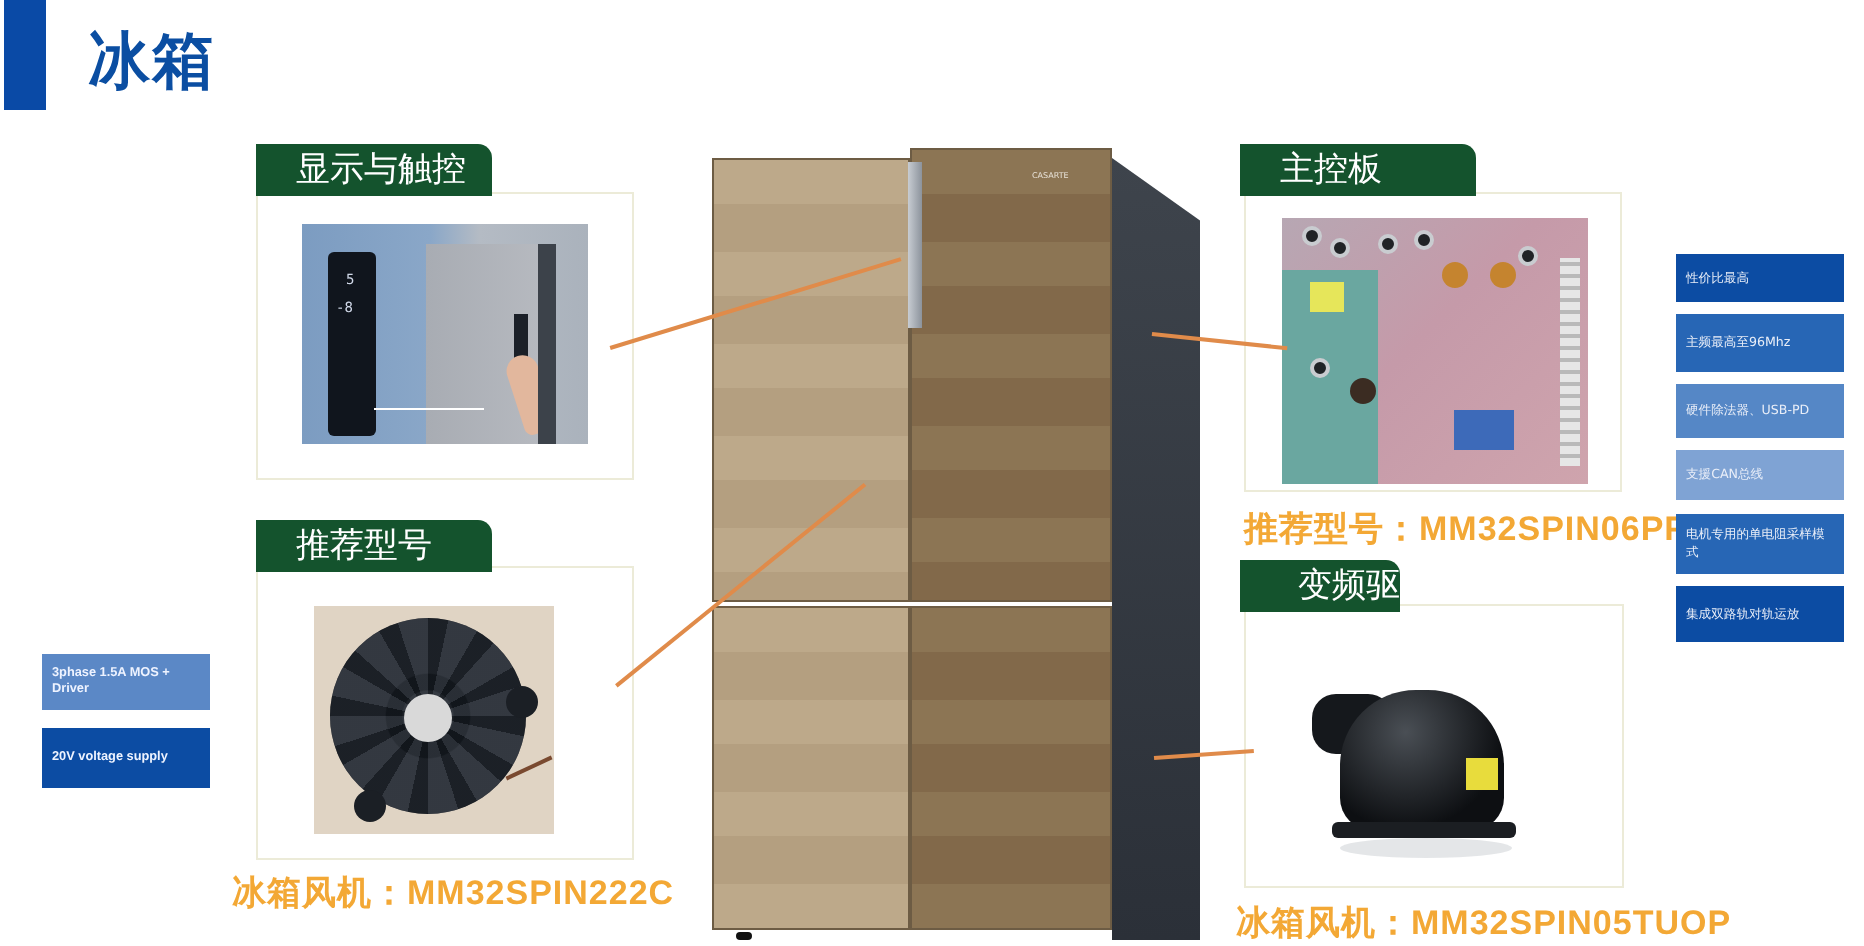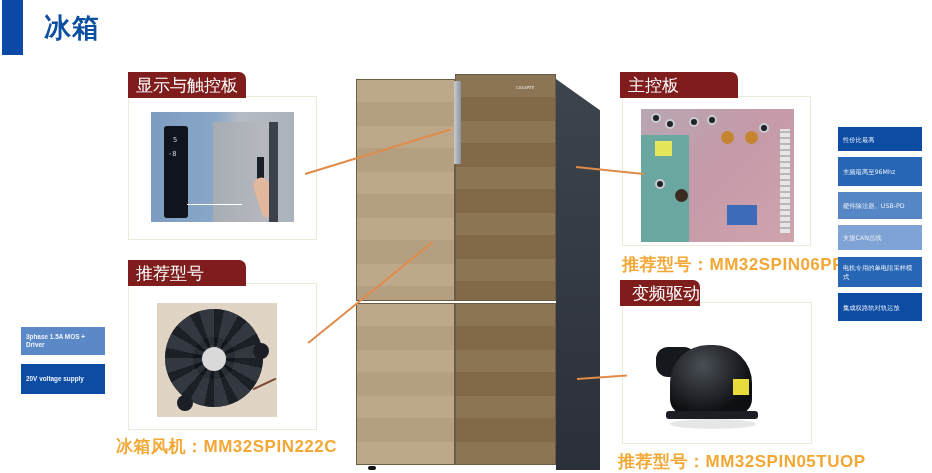--- a/index.html
+++ b/index.html
@@ -1,22 +1,22 @@
 <!DOCTYPE html>
 <html><head>
 <meta charset="utf-8">
 <style>
   * { box-sizing: border-box; margin: 0; padding: 0; }
   html, body { width: 932px; height: 473px; overflow: hidden; background: #ffffff; }
   body { position: relative; font-family: "DejaVu Sans", sans-serif; }
 
   .title-bar { position: absolute; left: 2px; top: 0; width: 21px; height: 55px; background: #0a4aa6; }
-  .page-title { position: absolute; left: 44px; top: 10px; font-size: 27px; font-weight: bold; color: #0b4ea2; letter-spacing: 1px; }
+  .page-title { position: absolute; left: 44px; top: 10px; font-size: 31px; font-weight: bold; color: #0b4ea2; letter-spacing: 1px; }
 
-  .section-tab { position: absolute; height: 26px; background: #7f1d1d; color: #fff; font-size: 17px; line-height: 26px; padding-left: 8px; border-top-right-radius: 7px; }
+  .section-tab { position: absolute; height: 26px; background: #14532d; color: #fff; font-size: 17px; line-height: 26px; padding-left: 20px; border-top-right-radius: 7px; }
   .frame { position: absolute; border: 1px solid #ecebd8; background: #fff; }
 
   .highlight { position: absolute; font-weight: bold; font-size: 17px; color: #f3a835; letter-spacing: 0.5px; white-space: nowrap; font-family: "Liberation Sans", sans-serif; }
 
   
   .display-photo { position: absolute; left: 151px; top: 112px; width: 143px; height: 110px; background: linear-gradient(90deg, #7c9cc1 0%, #8aa7c8 45%, #b4bbc4 62%, #aab2bc 100%); overflow: hidden; }
   .display-panel { position: absolute; left: 13px; top: 14px; width: 24px; height: 92px; background: #10151d; border-radius: 3px; }
   .display-panel .dig { position: absolute; left: 4px; color: #d0d8e8; font-size: 7px; font-family: "DejaVu Sans Mono", monospace; }
   .display-door { position: absolute; left: 62px; top: 10px; width: 65px; height: 100px; background: linear-gradient(90deg,#a8acb3,#b8bbc1); }
   .display-door .mini { position: absolute; left: 44px; top: 35px; width: 7px; height: 28px; background: #1b2028; }
@@ -140,18 +140,18 @@
 
 <div class="frame" style="left:622px;top:302px;width:190px;height:142px;"></div>
 <div class="section-tab" style="left:620px;top:280px;width:80px;text-align:right;">变频驱动</div>
 <div class="comp-photo">
   <div class="comp-shadow"></div>
   <div class="comp-tank"></div>
   <div class="comp-body"></div>
   <div class="comp-label"></div>
   <div class="comp-base"></div>
 </div>
-<div class="highlight" style="left:618px;top:450px;">推荐型号：MM32SPIN05TUOP</div>
+<div class="highlight" style="left:618px;top:450px;">冰箱风机：MM32SPIN05TUOP</div>
 
 <div class="pointer" style="left:305px;top:173px;width:152px;transform:rotate(-17deg);"></div>
 <div class="pointer" style="left:308px;top:342px;width:160px;transform:rotate(-39deg);"></div>
 <div class="pointer" style="left:576px;top:166px;width:68px;transform:rotate(6deg);"></div>
 <div class="pointer" style="left:577px;top:378px;width:50px;transform:rotate(-4deg);"></div>
 
 </body></html>

